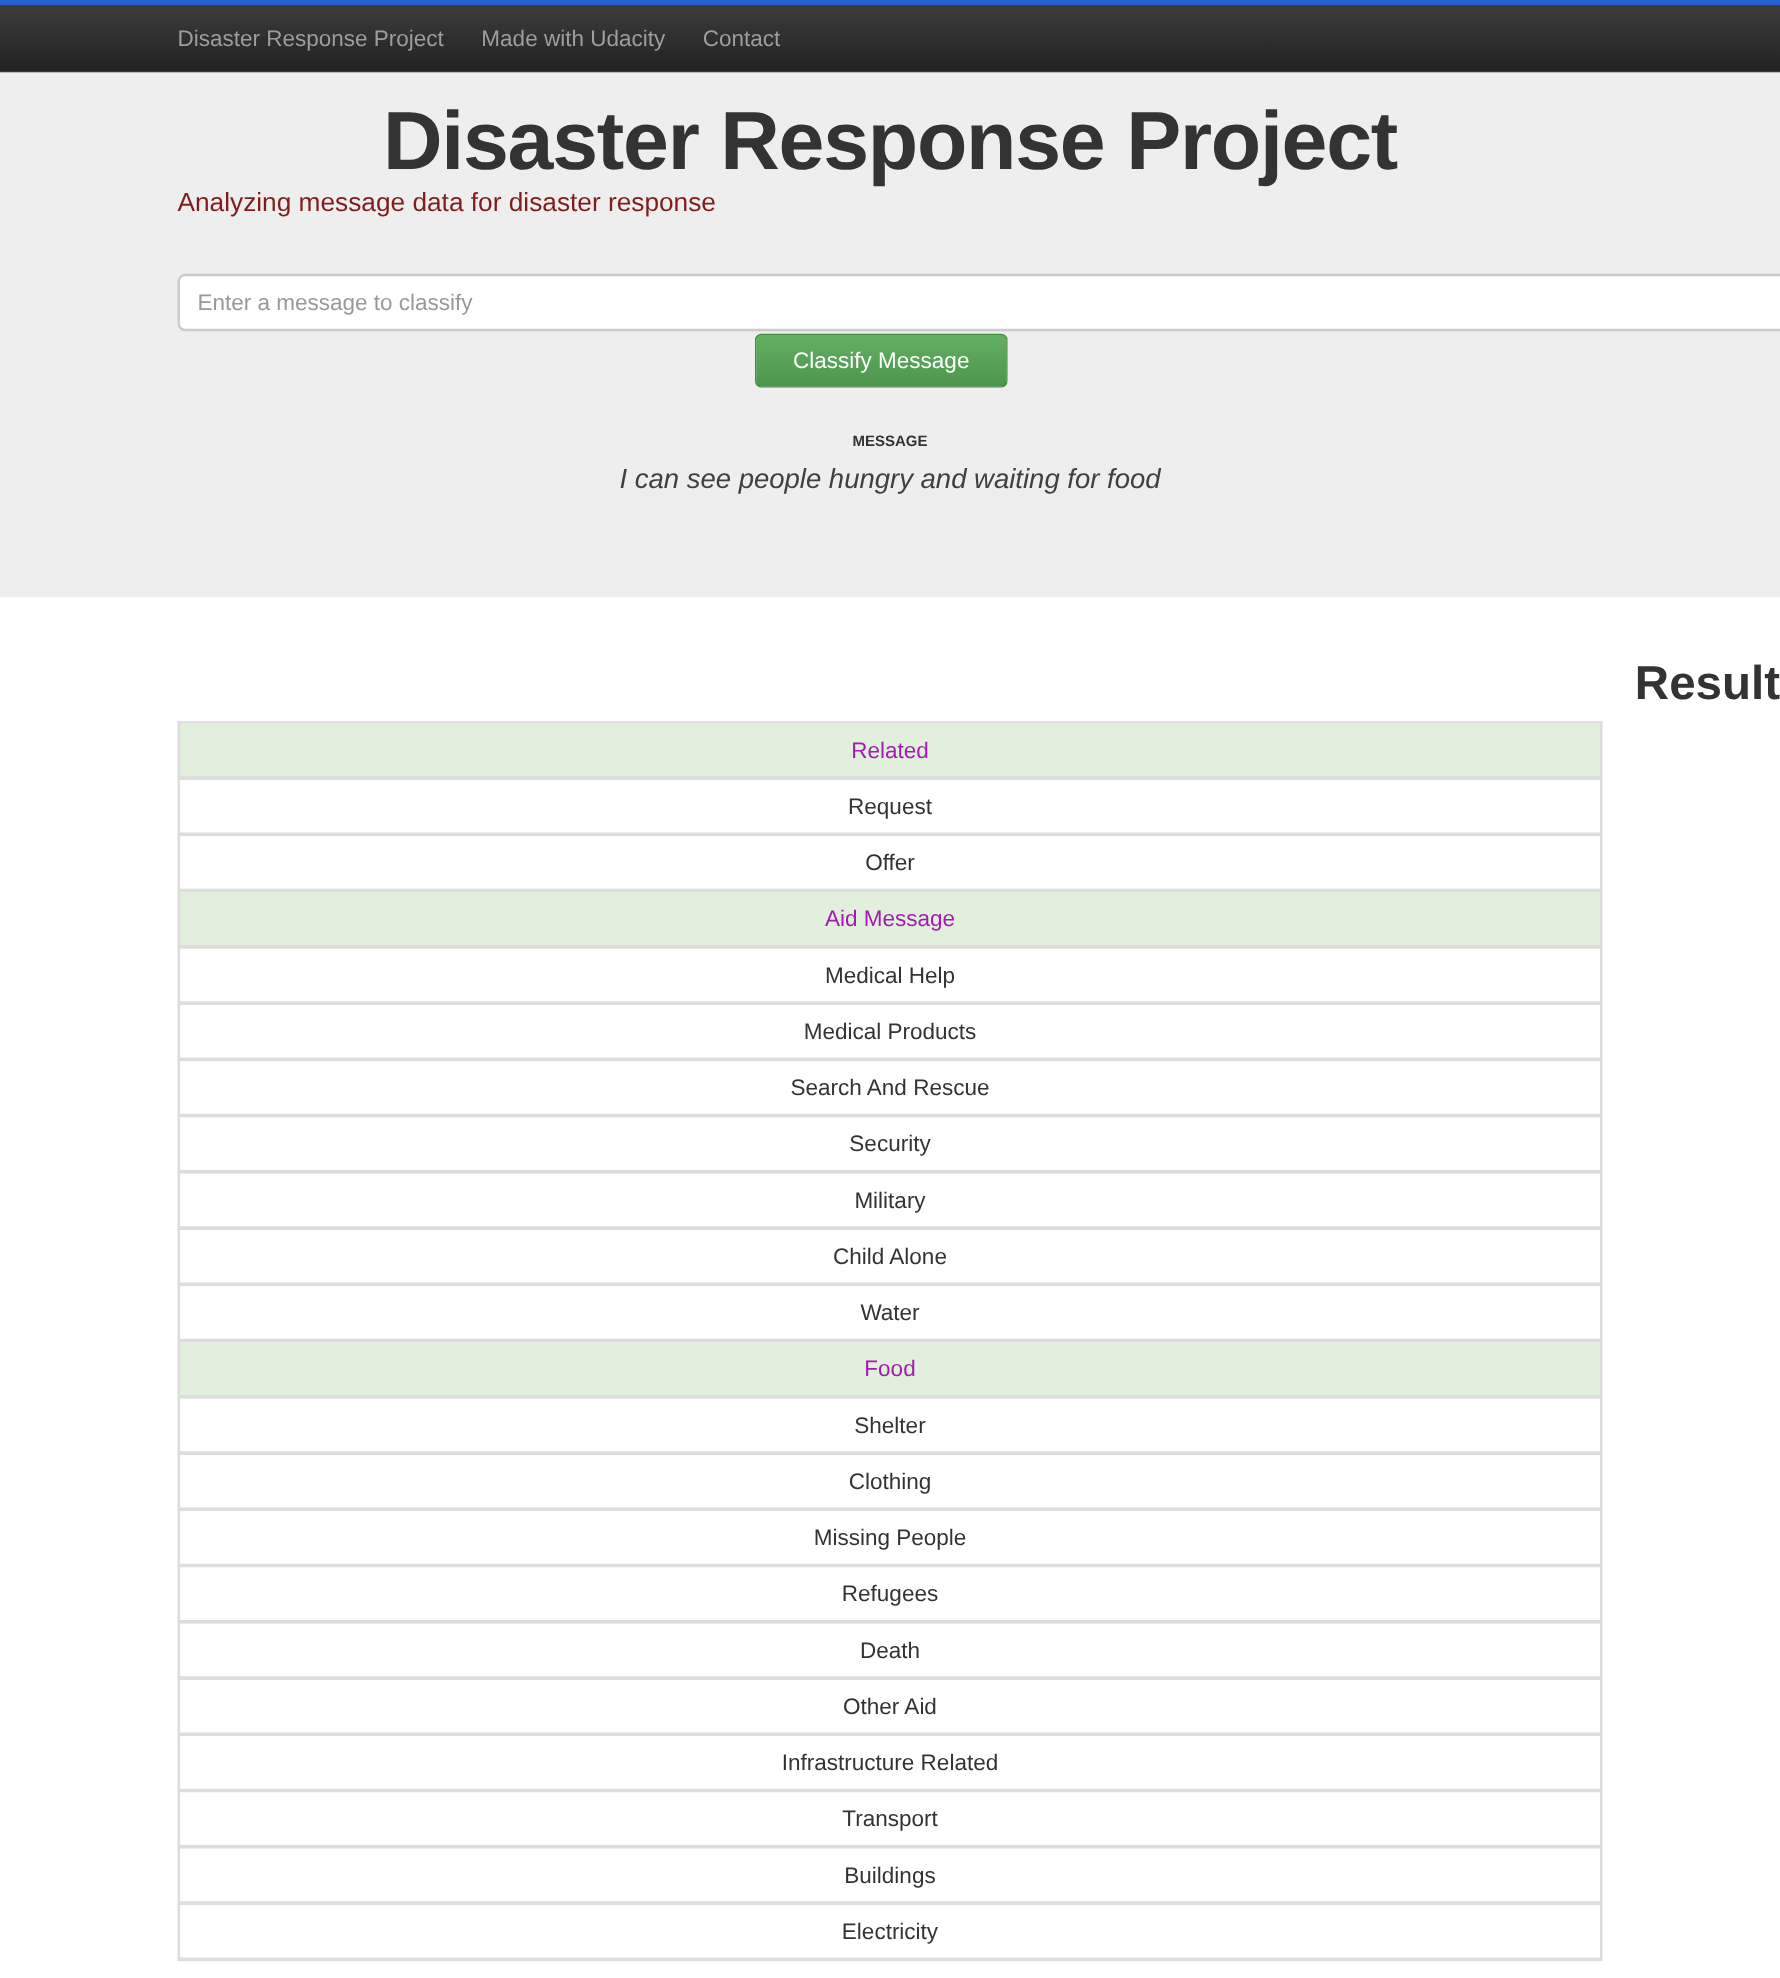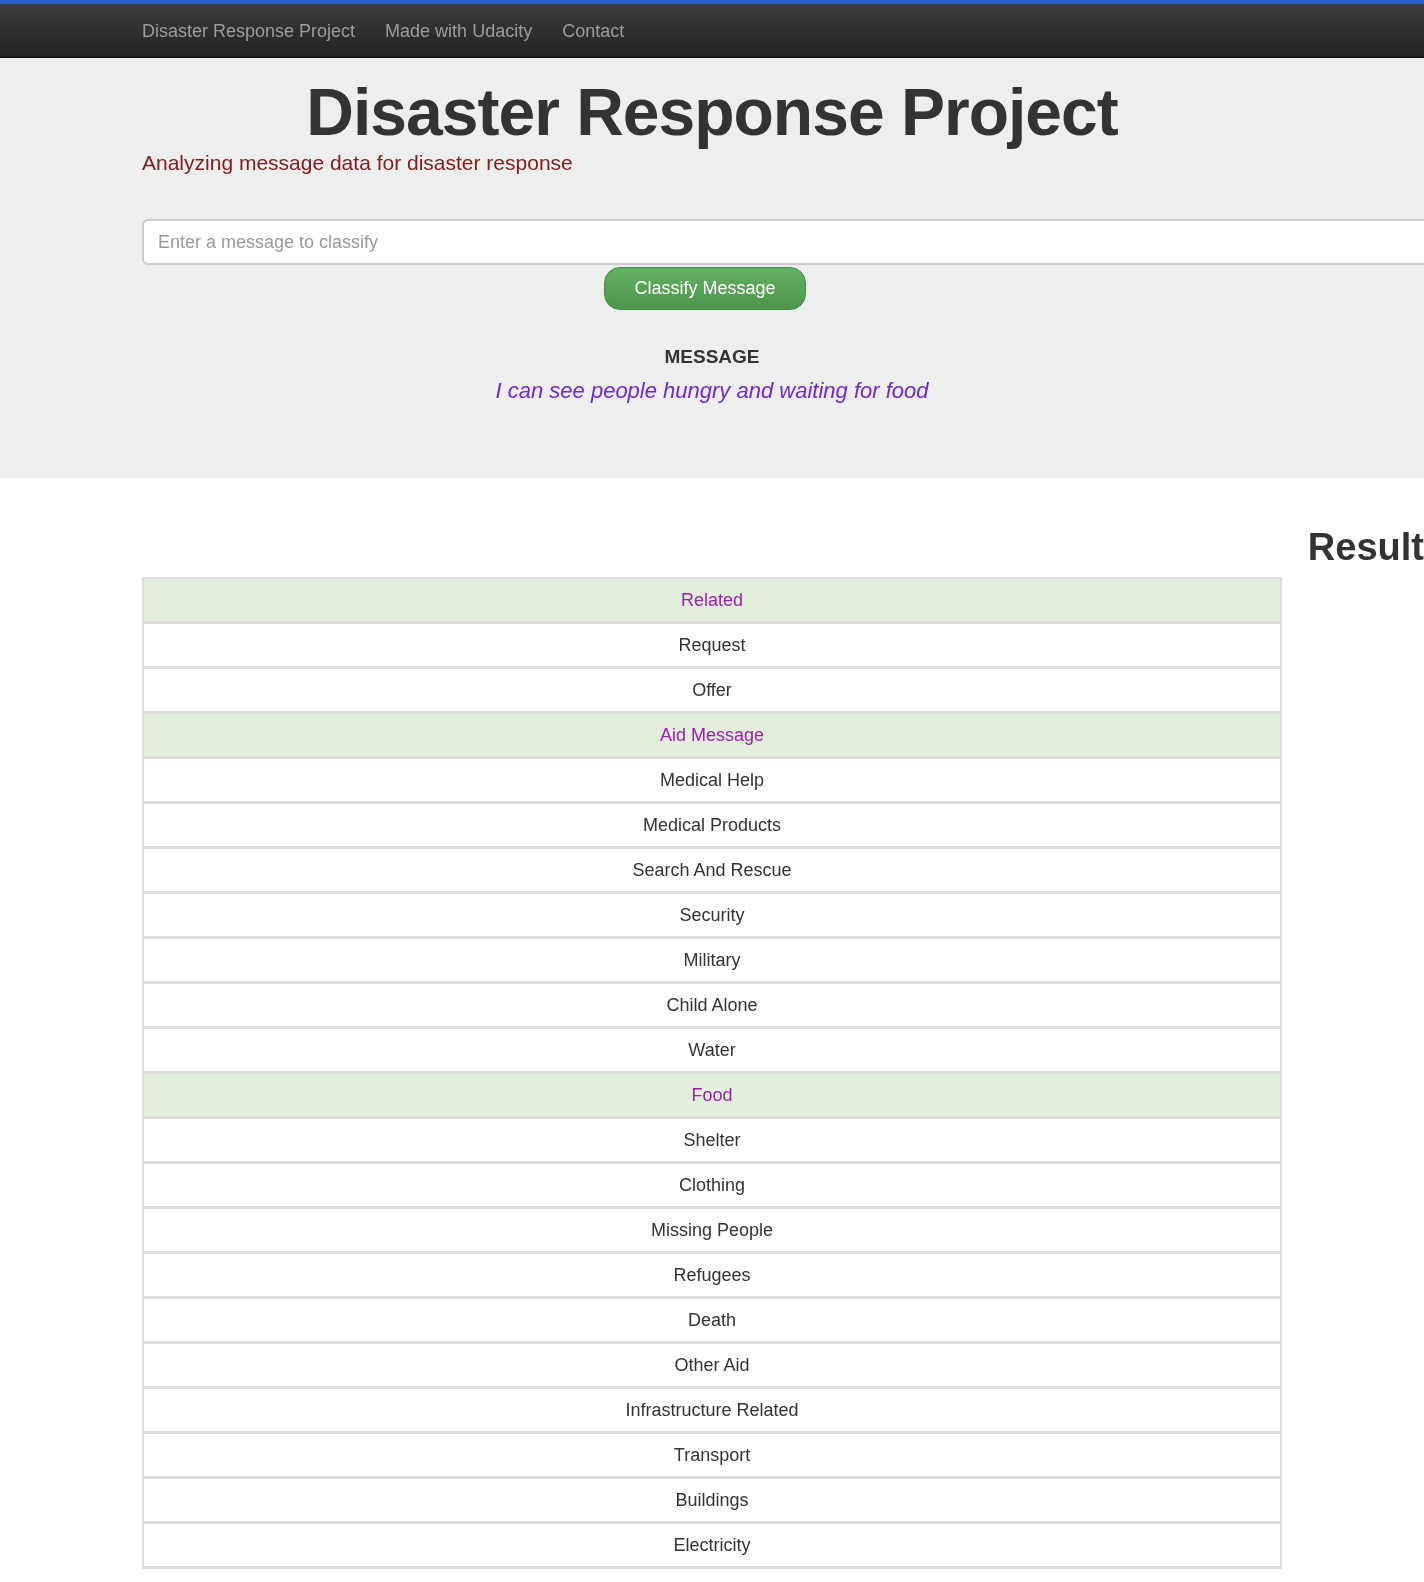--- a/index.html
+++ b/index.html
@@ -17,23 +17,23 @@
   }
   .nav-inner { width: 1140px; margin: 0 auto; display: flex; align-items: center; height: 54px; }
   .nav-link { color: #9d9d9d; font-size: 18px; margin-right: 30px; cursor: pointer; text-decoration: none; }
   .jumbo { background: #eeeeee; height: 420px; padding-top: 18px; }
   .container { width: 1140px; margin: 0 auto; }
   .title { font-size: 66px; font-weight: bold; text-align: center; margin: 0; letter-spacing: -1px; line-height: 72px; color: #333; }
   .subtitle { text-align: left; font-size: 21px; font-weight: 300; margin: 3px 0 0 0; color: #7f1d1d; }
   .search { display: block; width: 1360px; height: 46px; margin: 44px auto 0 auto; border: 2px solid #ccc; border-radius: 6px; font-size: 18px; padding: 0 14px; font-family: "Liberation Sans", sans-serif; background: #fff; }
   .search::placeholder { color: #999; }
   .btn-wrap { text-align: center; margin-top: 2px; padding-left: 0; }
-  .btn { background: linear-gradient(#62b062, #4e954e); color: #fff; font-size: 18px; border: 1px solid #3e8f3e; border-radius: 16px; padding: 10px 29px; font-family: "Liberation Sans", sans-serif; cursor: pointer; margin-left: -14px; }
-  .msg-label { text-align: center; font-weight: bold; font-size: 19px; margin-top: 36px; }
-  .msg-text { text-align: center; font-style: italic; font-size: 22px; font-weight: 300; margin-top: 10px; color: #6d28d9; }
+  .btn { background: linear-gradient(#62b062, #4e954e); color: #fff; font-size: 18px; border: 1px solid #3e8f3e; border-radius: 5px; padding: 10px 29px; font-family: "Liberation Sans", sans-serif; cursor: pointer; margin-left: -14px; }
+  .msg-label { text-align: center; font-weight: bold; font-size: 12px; margin-top: 36px; }
+  .msg-text { text-align: center; font-style: italic; font-size: 22px; font-weight: 300; margin-top: 10px; color: #404040; }
   .result-title { text-align: right; font-size: 38px; font-weight: bold; margin: 48px 0 8px 0; }
   .list { width: 1140px; margin: 0 auto; border: 2px solid #ddd; border-bottom: none; }
   .item { height: 45px; line-height: 42px; text-align: center; font-size: 18px; border-bottom: 3px solid #ddd; background: #fff; color: #333; }
   .item.active { background: #dff0d8; background: #e2efdc; color: #a21caf; }
 </style>
 </head>
 <body>
 
 <div class="topline"></div>
 <nav class="navbar">

